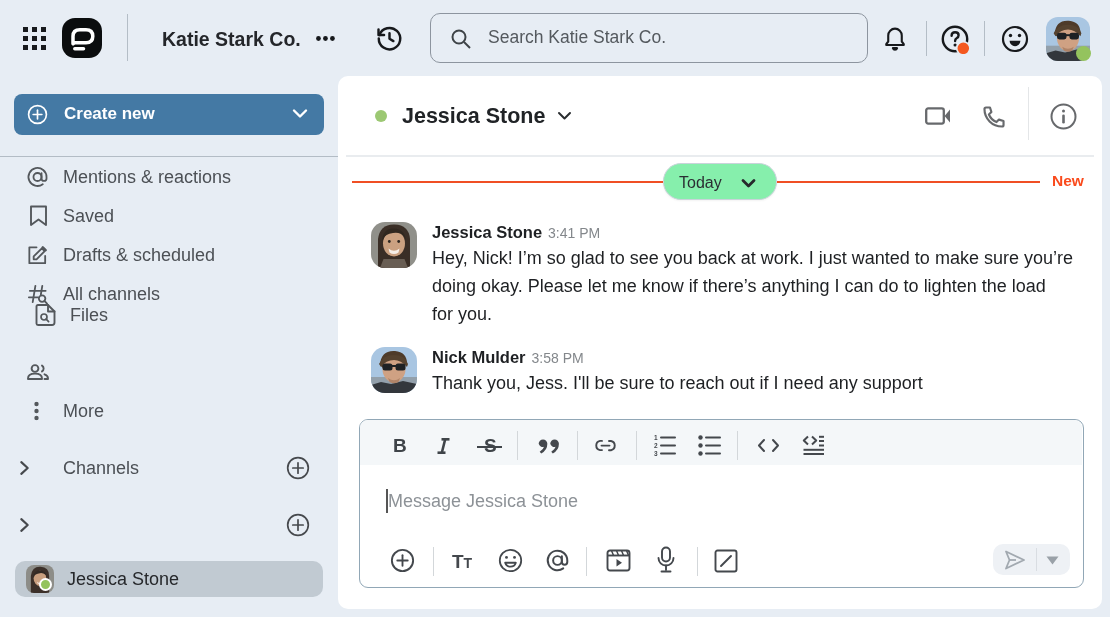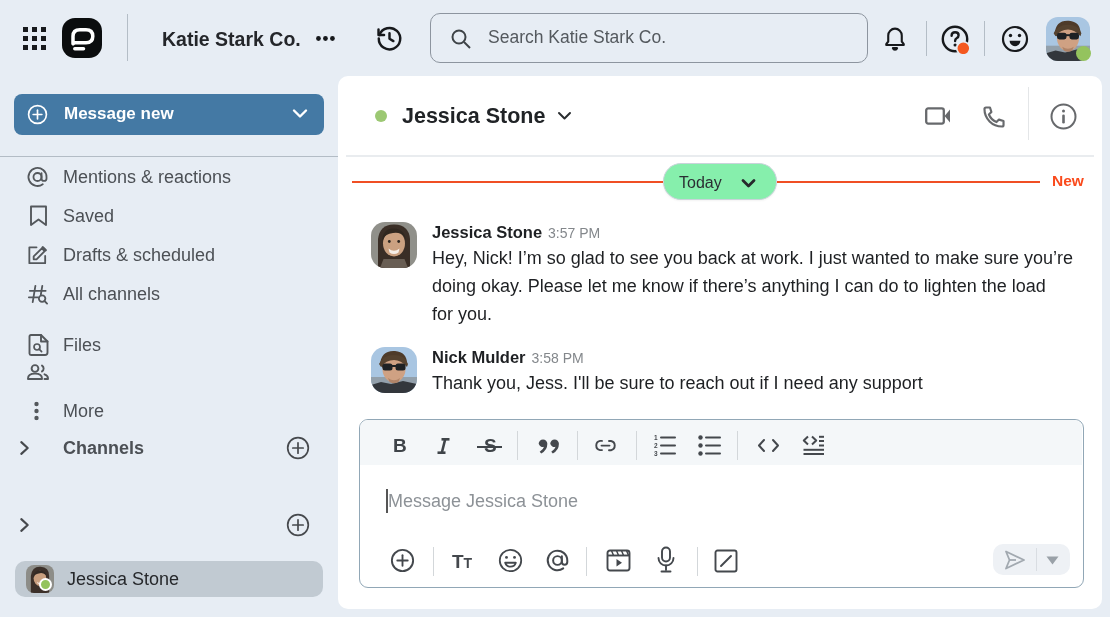--- a/index.html
+++ b/index.html
@@ -127,21 +127,21 @@
   </div>
   <div class="abs" style="left:1076px; top:46px; width:15px; height:15px; border-radius:50%; background:#94c35e;"></div>
 </div>
 
 <div id="createbtn">
   <svg class="abs" style="left:13px; top:10px;" width="21" height="21" viewBox="0 0 24 24" fill="none" stroke="#fff" stroke-width="1.9" stroke-linecap="round">
     <circle cx="12" cy="12" r="10.2"></circle>
       <line x1="12" y1="7" x2="12" y2="17"></line>
       <line x1="7" y1="12" x2="17" y2="12"></line>
   </svg>
-  <div class="txt">Message new</div>
+  <div class="txt">Create new</div>
   <svg class="abs" style="left:278px; top:14px;" width="16" height="12" viewBox="0 0 16 12" fill="none" stroke="#fff" stroke-width="2.4" stroke-linecap="round" stroke-linejoin="round">
     <path d="M2 2.5 L8 8.5 L14 2.5"></path>
   </svg>
 </div>
 <div id="sidediv"></div>
 
 <div class="menurow" style="top:157.5px;">
   <svg class="ic" width="23" height="23" viewBox="0 0 24 24" fill="none" stroke="#54585c" stroke-width="1.9" stroke-linecap="round">
     <circle cx="12" cy="12" r="4.2"></circle>
     <path d="M16.2 8 L16.2 13.5 A2.6 2.6 0 0 0 21.4 13.5 L21.4 12 A9.4 9.4 0 1 0 17.5 19.6"></path>
@@ -166,21 +166,21 @@
   <svg class="ic" width="23" height="23" viewBox="0 0 24 24" fill="none" stroke="#54585c" stroke-width="1.9" stroke-linecap="round">
     <path d="M9.8 3.5 L7 20.5"></path>
       <path d="M17 3.5 L15.5 12.5"></path>
     <path d="M4 8.7 L20.5 8.7"></path>
       <path d="M3 15.5 L12.5 15.5"></path>
     <circle cx="16.8" cy="16.8" r="3.4"></circle>
       <path d="M19.3 19.3 L22 22"></path>
   </svg>
   <div class="lbl">All channels</div>
 </div>
-<div class="menurow" style="top:325px;">
+<div class="menurow" style="top:295px;margin-left:7px;">
   <svg class="ic" style="left:28px;" width="21" height="23" viewBox="0 0 21 23" fill="none" stroke="#54585c" stroke-width="1.9" stroke-linejoin="round" stroke-linecap="round">
     <path d="M13 1.5 L3 1.5 Q1.5 1.5 1.5 3 L1.5 20 Q1.5 21.5 3 21.5 L17 21.5 Q19.5 21.5 19.5 19 L19.5 8 Z"></path>
     <path d="M13 1.5 L13 8 L19.5 8"></path>
     <circle cx="9" cy="13.5" r="3" stroke-width="1.7"></circle>
       <path d="M11.2 15.7 L13.6 18.1" stroke-width="1.7"></path>
   </svg>
   <div class="lbl">Files</div>
 </div>
 <div class="menurow" style="top:352.5px;">
   <svg class="ic" width="24" height="22" viewBox="0 0 24 22" fill="none" stroke="#54585c" stroke-width="1.9" stroke-linecap="round" stroke-linejoin="round">
@@ -192,21 +192,21 @@
 </div>
 <div class="menurow" style="top:391.5px;">
   <svg class="ic" style="left:34px;" width="5" height="19" viewBox="0 0 5 19">
     <circle cx="2.5" cy="2.5" r="2.2" fill="#54585c"></circle>
       <circle cx="2.5" cy="9.5" r="2.2" fill="#54585c"></circle>
       <circle cx="2.5" cy="16.5" r="2.2" fill="#54585c"></circle>
   </svg>
   <div class="lbl">More</div>
 </div>
 
-<div class="secrow" style="top:428px;font-weight:bold;">
+<div class="secrow" style="top:448px;">
   <svg class="ic abs" style="left:19px; top:12px;" width="11" height="16" viewBox="0 0 10 15" fill="none" stroke="#46494d" stroke-width="2" stroke-linecap="round" stroke-linejoin="round">
     <path d="M2 2 L8 7.5 L2 13"></path>
   </svg>
   <div class="lbl">Channels</div>
   <svg class="abs" style="left:286px; top:8px;" width="24" height="24" viewBox="0 0 24 24" fill="none" stroke="#46494d" stroke-width="1.7" stroke-linecap="round">
     <circle cx="12" cy="12" r="10.3"></circle>
       <line x1="12" y1="6.8" x2="12" y2="17.2"></line>
       <line x1="6.8" y1="12" x2="17.2" y2="12"></line>
   </svg>
 </div>
@@ -275,21 +275,21 @@
         <rect width="46" height="46" fill="#90908a"></rect>
         <path d="M7 46 L7 17 Q9 2 23.5 2.5 Q38 3 39 17 L39 46 Z" fill="#3a2e26"></path>
         <ellipse cx="23" cy="21.5" rx="11" ry="13" fill="#cba181"></ellipse>
         <path d="M11 19 Q12 6 23 6.5 Q34 7 35 19 L33.5 15 Q29 9.5 22 11 Q14 12 12.5 17 Z" fill="#30271f"></path>
         <circle cx="18.3" cy="19.5" r="1.4" fill="#2e2620"></circle>
           <circle cx="27.7" cy="19.5" r="1.4" fill="#2e2620"></circle>
         <path d="M17.5 26.5 Q23 31 28.5 26.5 L27.5 30.5 Q23 33.5 18.5 30.5 Z" fill="#f7efe8"></path>
         <path d="M9 46 L12.5 37 L33.5 37 L37 46 Z" fill="#695e54"></path>
       </svg>
     </div>
-    <div class="mhead"><span class="mname">Jessica Stone</span><span class="mtime">3:57 PM</span></div>
+    <div class="mhead"><span class="mname">Jessica Stone</span><span class="mtime">3:41 PM</span></div>
     <div class="mbody">Hey, Nick! I’m so glad to see you back at work. I just wanted to make sure you’re<br>doing okay. Please let me know if there’s anything I can do to lighten the load<br>for you.</div>
   </div>
 
   <div class="msg" style="top:271px; height:56px;">
     <div class="avatar46">
       <svg width="46" height="46" viewBox="0 0 46 46">
         <rect width="46" height="46" fill="#a9c6e2"></rect>
         <rect y="30" width="46" height="16" fill="#93a0ab"></rect>
         <path d="M0 38 L10 35 L20 37 L32 34 L46 37 L46 46 L0 46 Z" fill="#33373c"></path>
         <ellipse cx="23" cy="22" rx="11.5" ry="13.5" fill="#cfa183"></ellipse>

